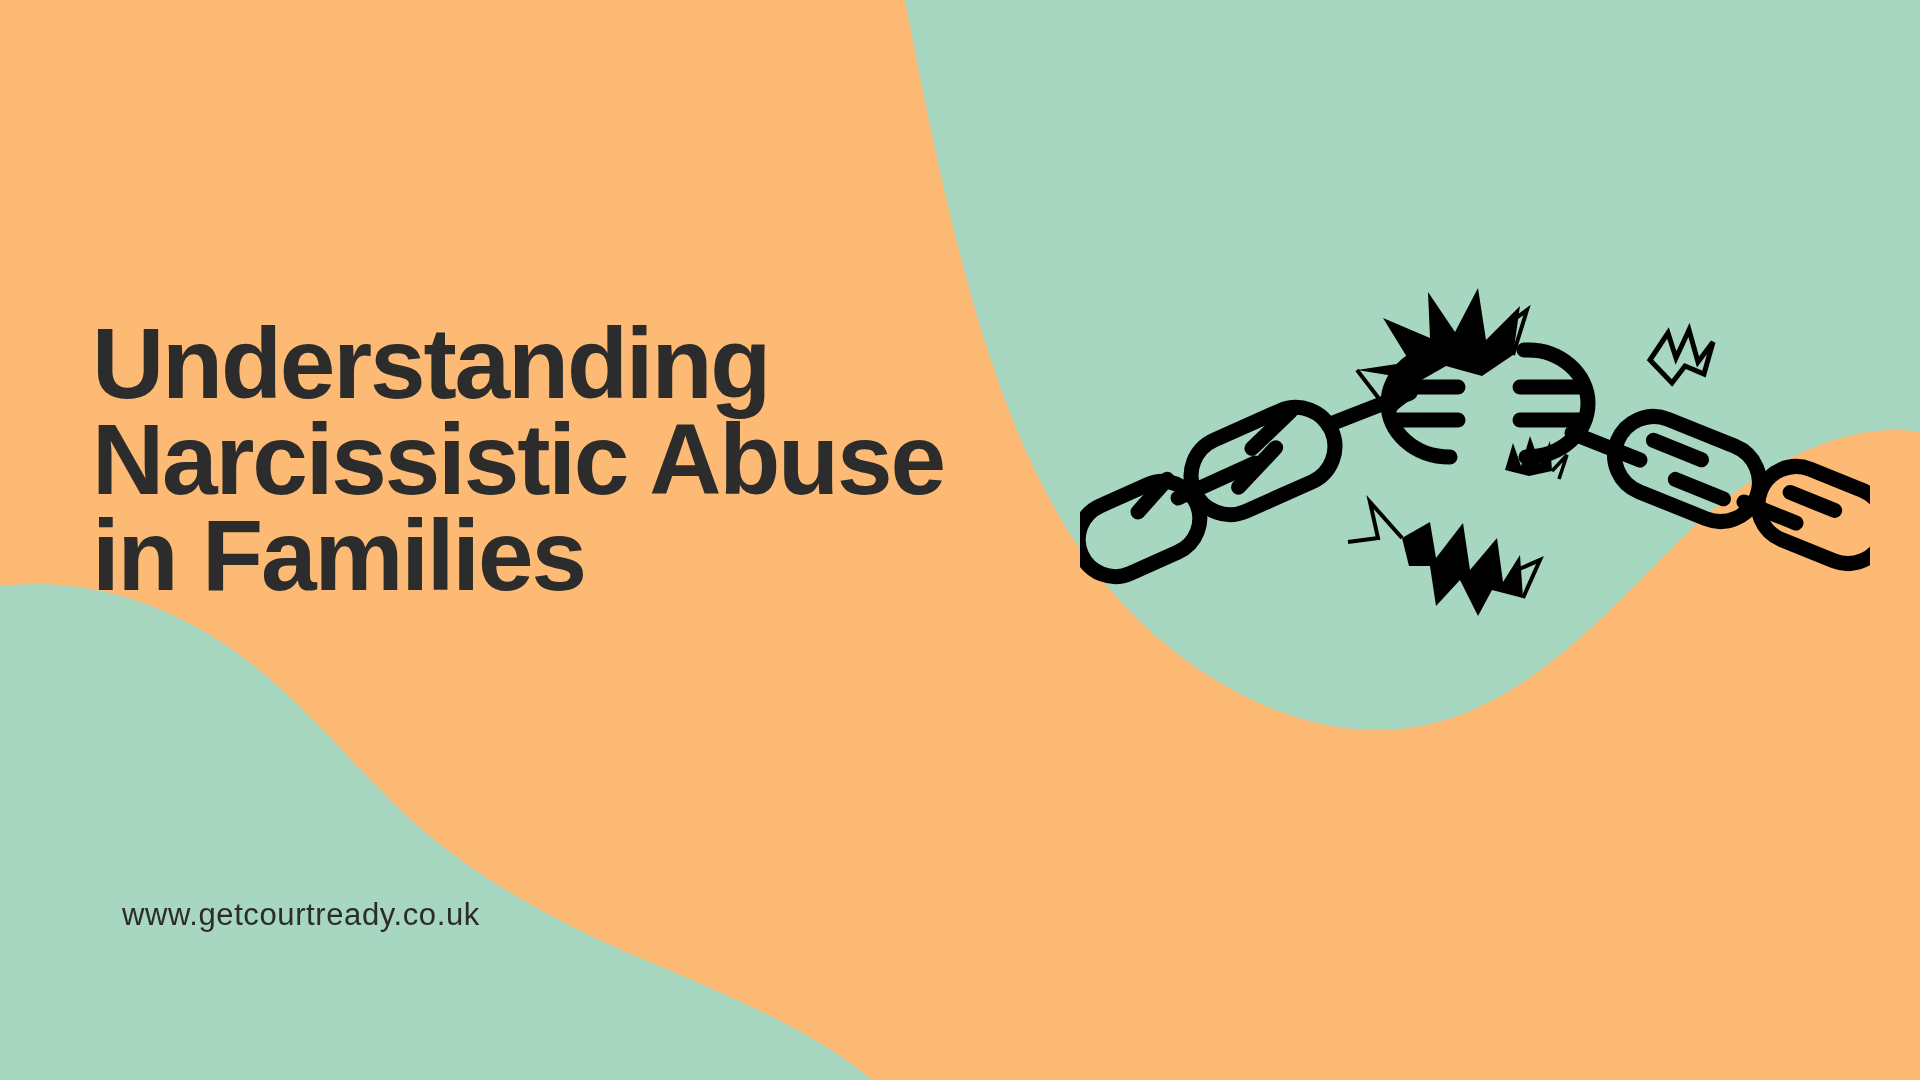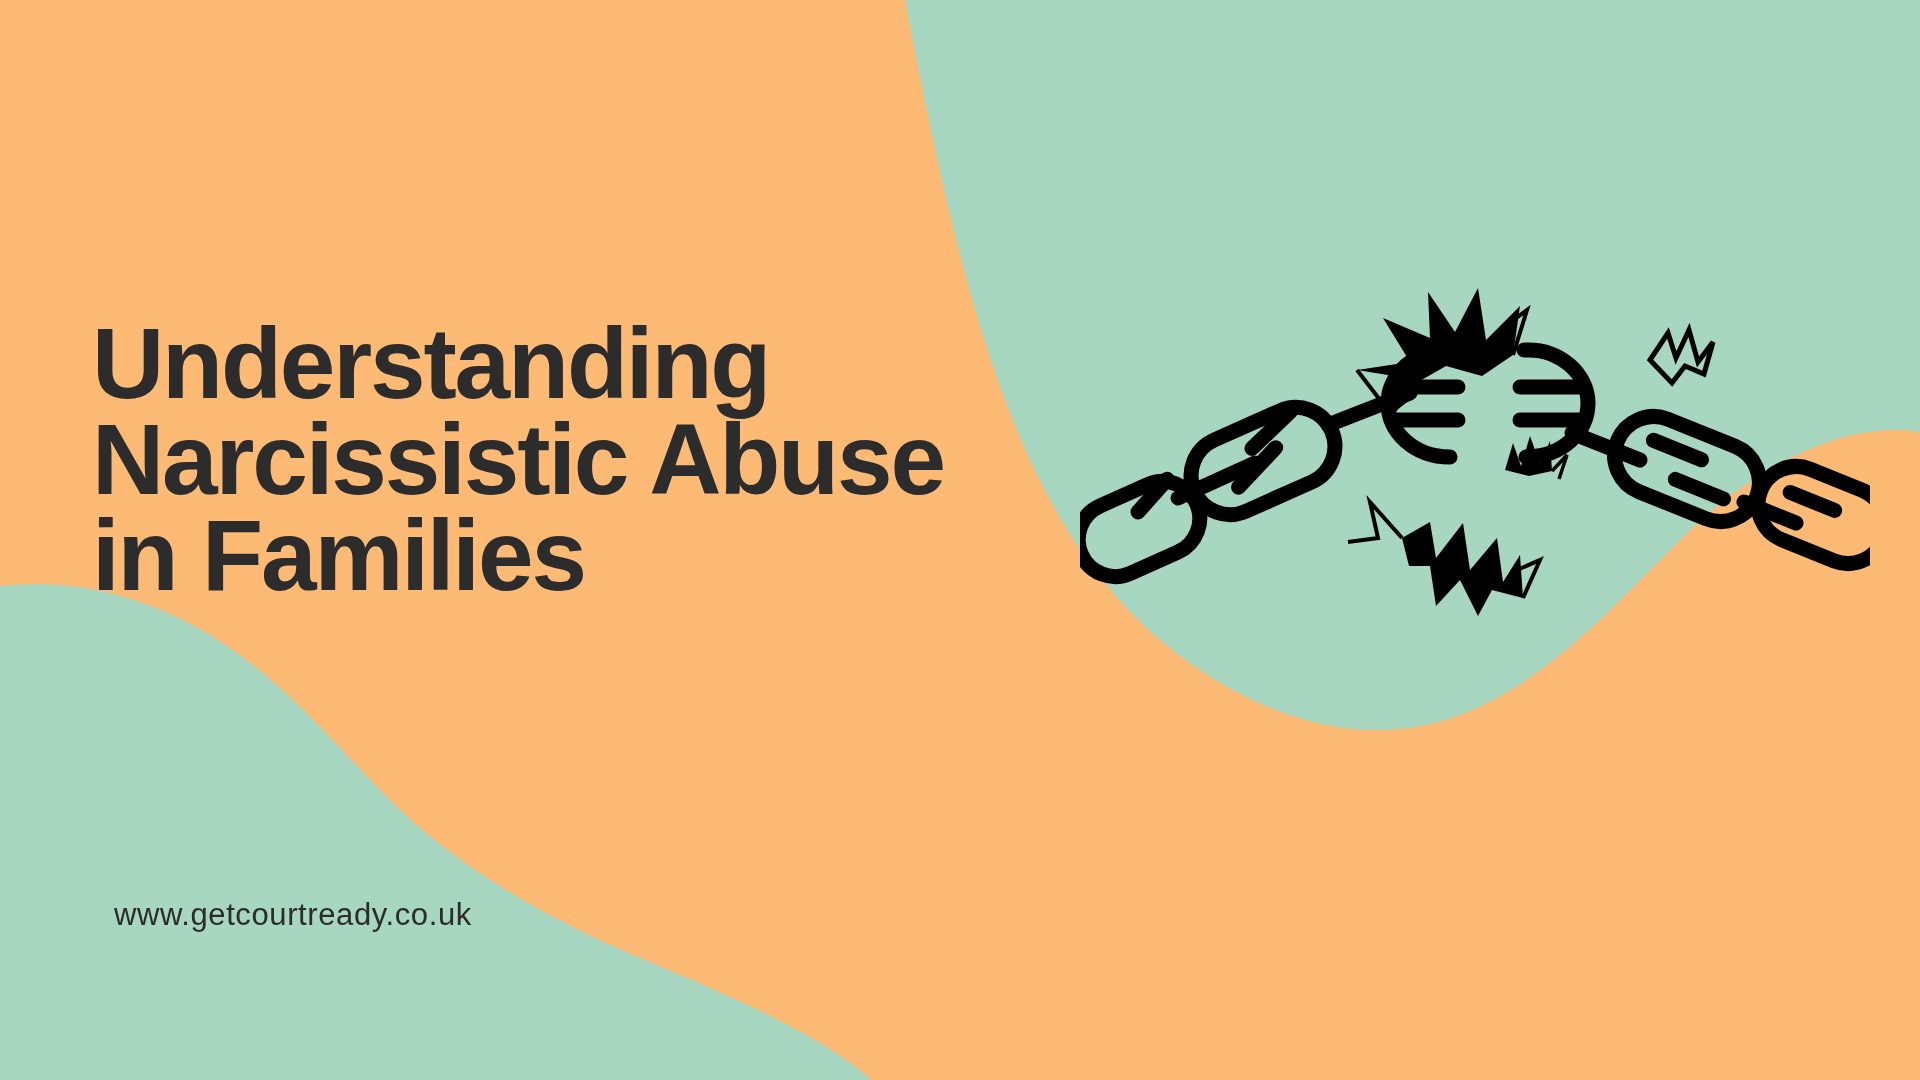--- a/index.html
+++ b/index.html
@@ -41,21 +41,21 @@
     font-size: 101px;
     line-height: 96px;
     letter-spacing: -2.2px;
     color: #2c2c2c;
     white-space: nowrap;
     transform: scaleX(0.99);
     transform-origin: left center;
   }
   #website-url {
     position: absolute;
-    left: 114px;
+    left: 122px;
     top: 897px;
     font-family: "Liberation Sans", sans-serif;
     font-weight: normal;
     font-size: 31px;
     letter-spacing: 0.6px;
     color: #2c2c2c;
     white-space: nowrap;
   }
 </style>
 </head>

